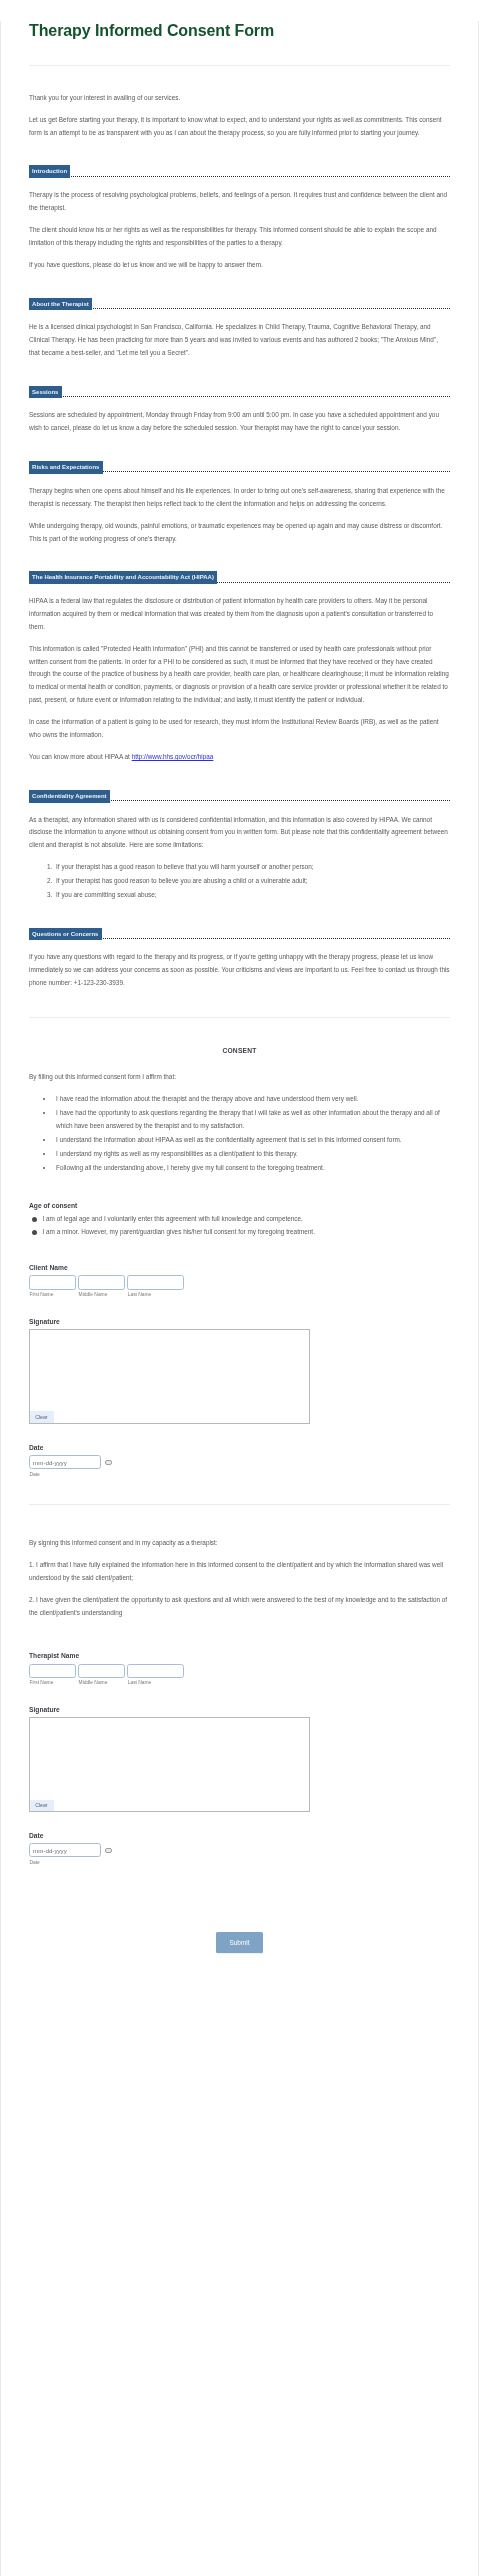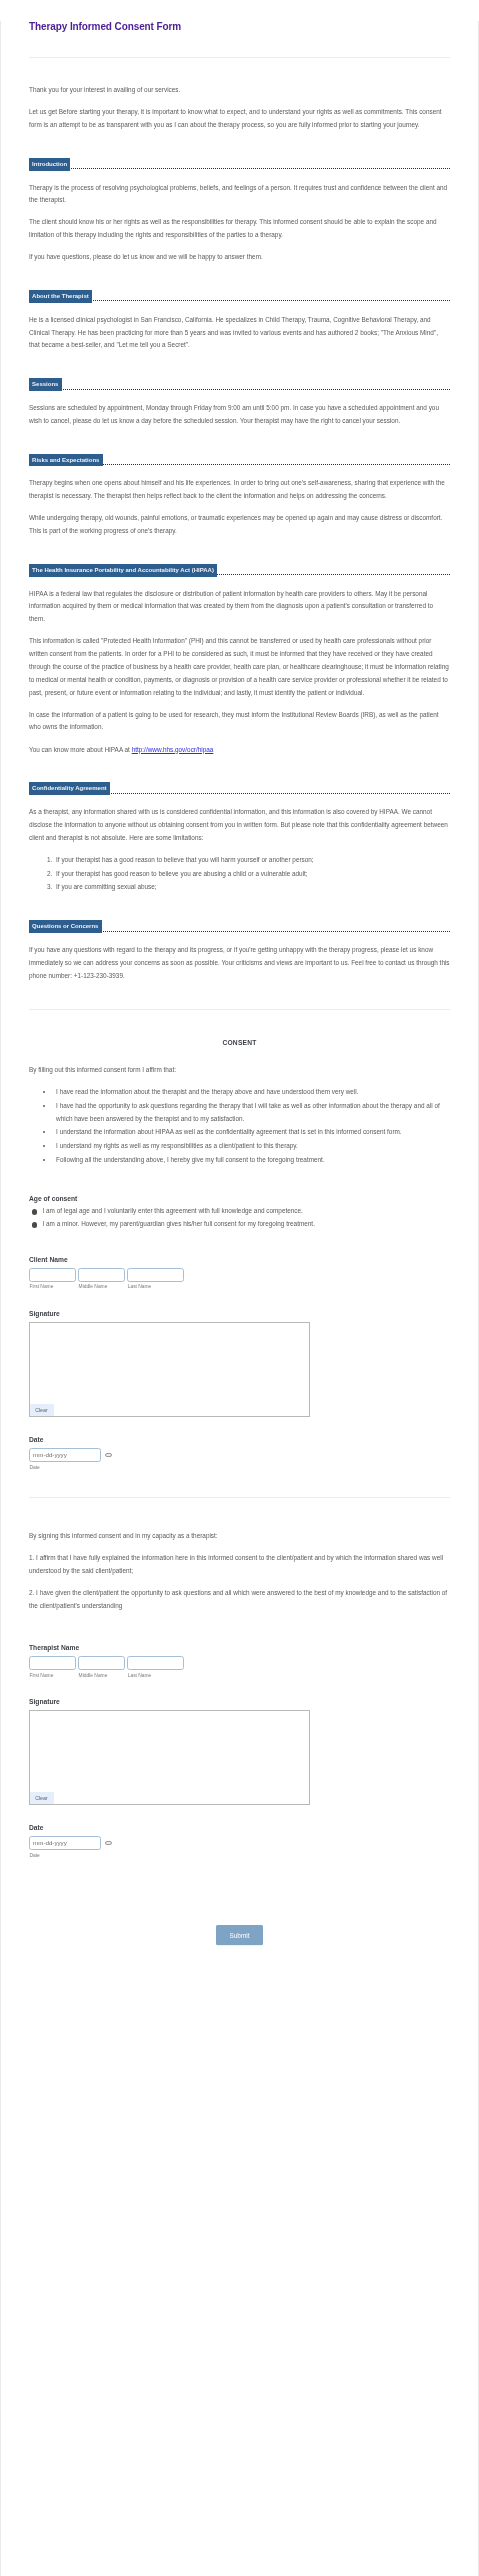--- a/index.html
+++ b/index.html
@@ -19,23 +19,23 @@
     border-left: 0.5px solid #e9e9e9;
     border-right: 0.5px solid #e9e9e9;
     padding: 0 0 20.6px 0;
     position: relative;
   }
 
   .inner { padding: 0 28px 0 28px; }
 
   
   h1.form-title {
-    font-size: 10px;
+    font-size: 16px;
     font-weight: bold;
-    color: #4c1d95;
+    color: #14532d;
     margin: 20.6px 0 0 0;
     padding: 0 0 0 0;
     letter-spacing: -0.1px;
     line-height: 1.25;
   }
   .title-rule {
     border: 0;
     border-top: 0.5px solid #ececec;
     margin: 24px 0 0 0;
   }

